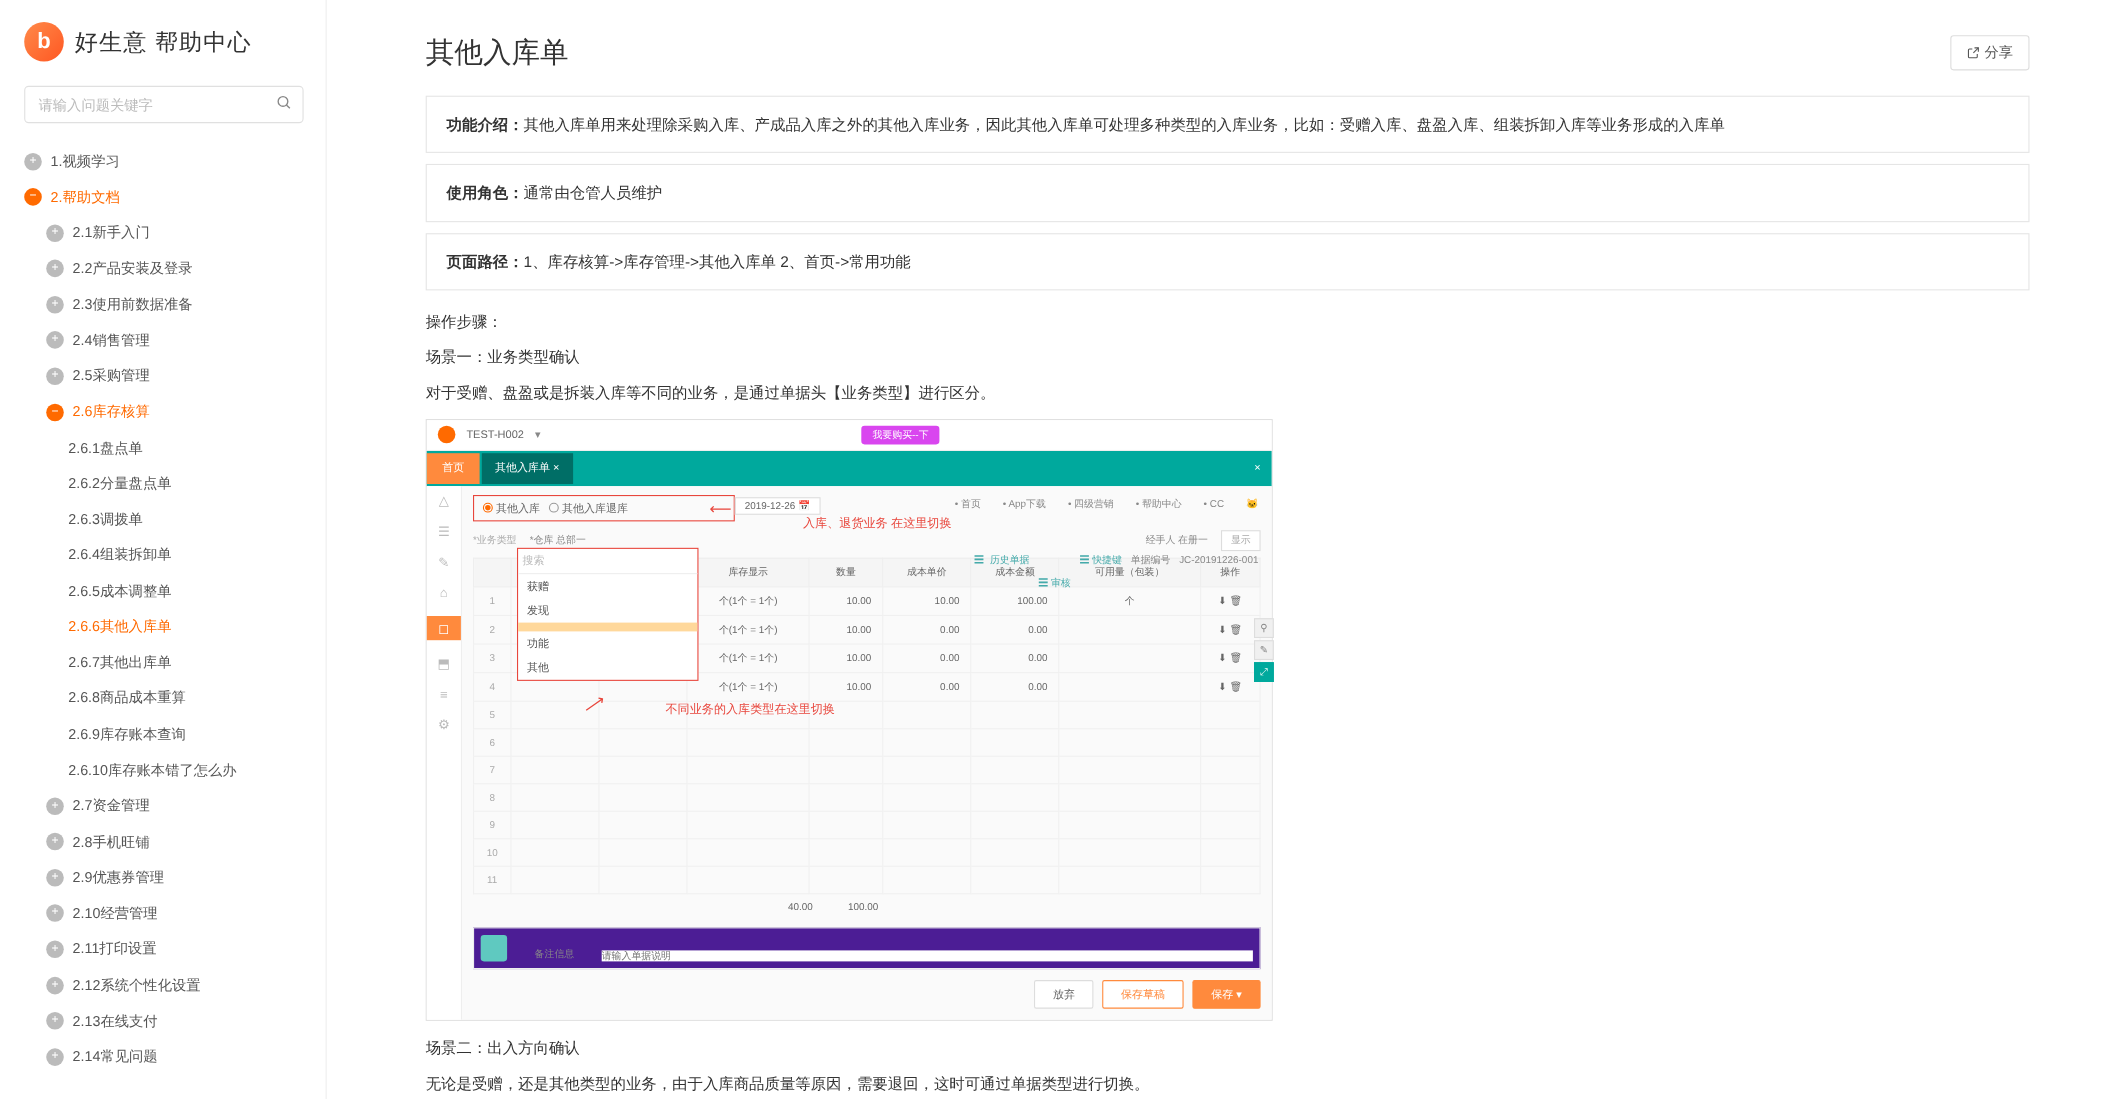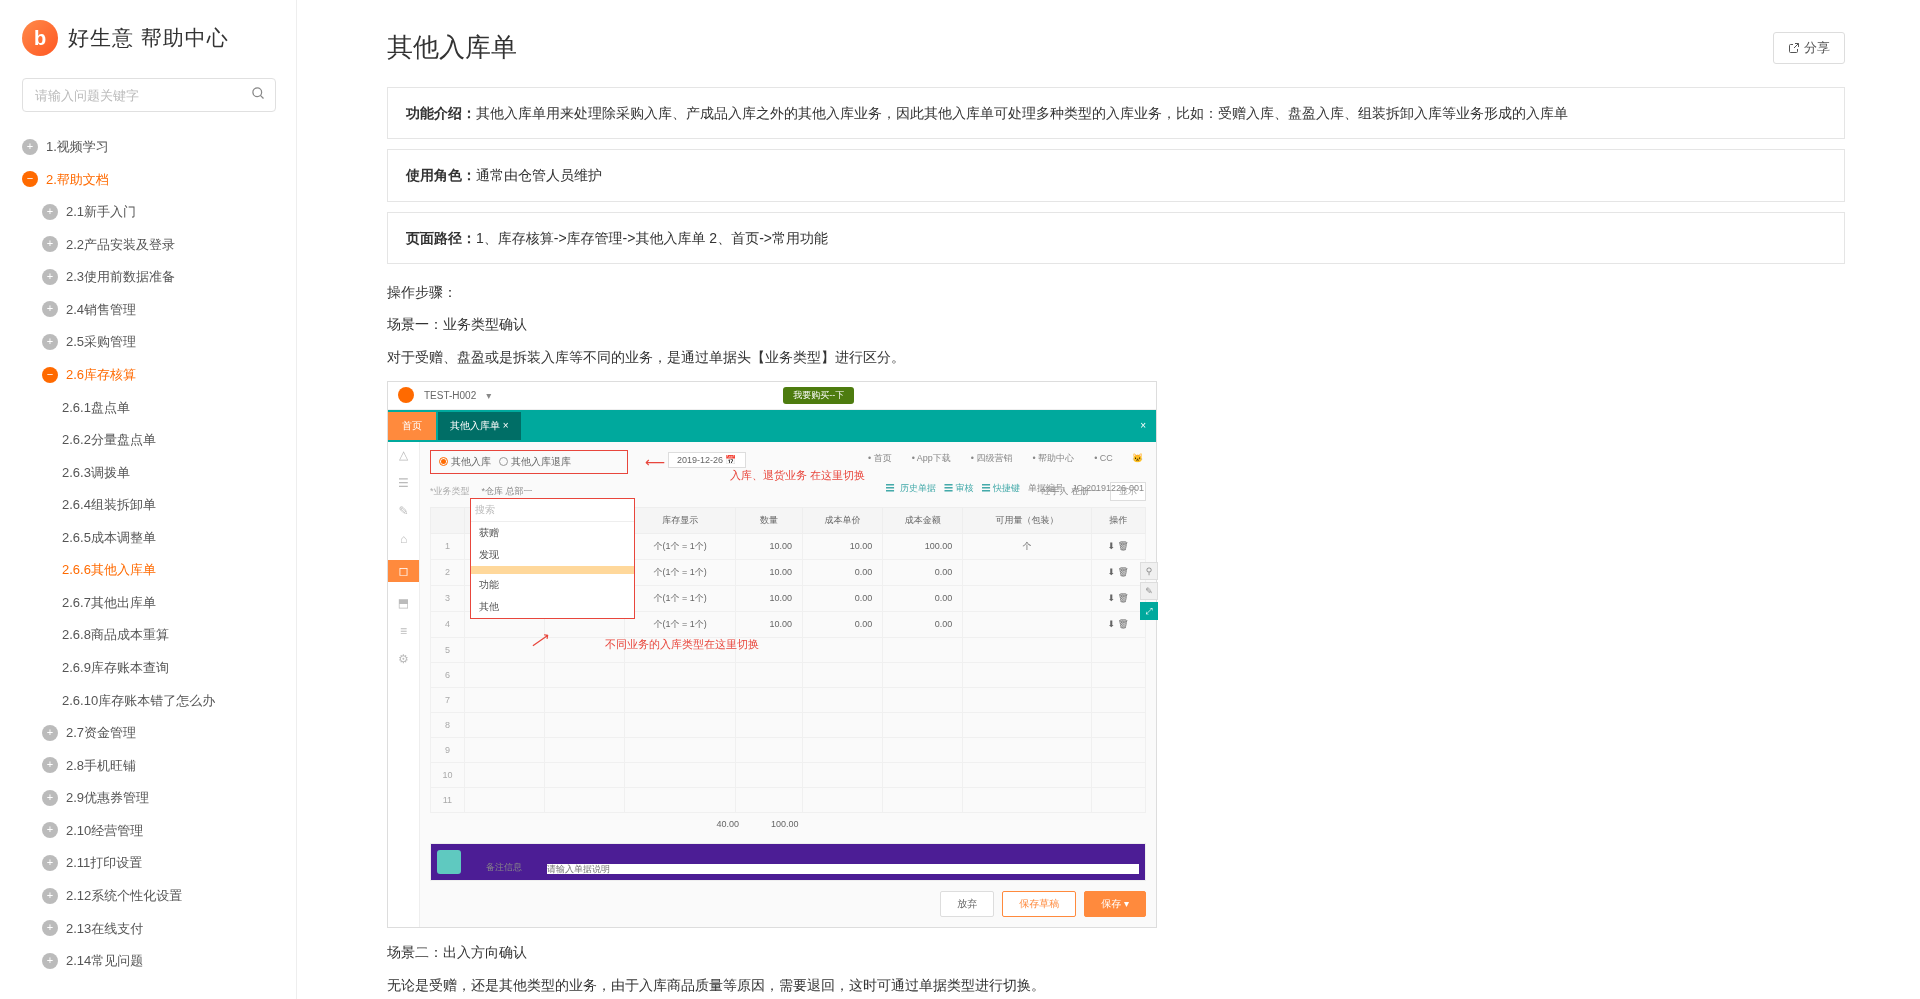--- a/index.html
+++ b/index.html
@@ -29,32 +29,32 @@
 .info-box{border:1px solid #e5e5e5;padding:14px 18px;margin-bottom:10px;font-size:14px;color:#333;line-height:1.6}
 .info-box b{font-weight:600}
 .section-label{font-size:14px;margin-top:20px;margin-bottom:11px}
 .scenario-title{font-size:14px;font-weight:normal;margin:14px 0 10px}
 .body-text{font-size:14px;line-height:1.9;margin-bottom:10px}
 .shot{border:1px solid #ddd;margin:8px 0 16px;width:770px}
 .shot-header{background:#fff;border-bottom:1px solid #eee;display:flex;align-items:center;height:28px;padding:0 10px;font-size:10px;color:#888;gap:10px}
 .shot-header .brand{width:16px;height:16px;border-radius:50%;background:#ff6a00;display:inline-block}
 .shot-header .env{color:#666}
 .shot-header .spacer{flex:1}
-.shot-header .hbtn{background:#4d7c0f;color:#fff;padding:2px 10px;border-radius:3px;font-size:9px}
+.shot-header .hbtn{background:#d946ef;color:#fff;padding:2px 10px;border-radius:3px;font-size:9px}
 .shot-tabs{background:#00a99d;display:flex;height:32px;align-items:center;font-size:10px;color:#fff}
 .shot-tabs .home{background:#ff8a3d;padding:0 14px;line-height:28px}
 .shot-tabs .tab{background:#008a80;padding:0 12px;line-height:28px;margin-left:2px}
 .shot-tabs .tab.active{background:#006e66}
 .shot-tabs .close-x{float:right;margin-left:auto;padding:0 10px;color:#fff}
 .shot-body{display:flex;background:#fafafa}
 .shot-rail{width:32px;background:#fff;display:flex;flex-direction:column;align-items:center;padding-top:6px;gap:14px;border-right:1px solid #eee}
 .shot-rail span{font-size:12px;color:#bbb}
 .shot-rail span.cur{background:#ff8a3d;color:#fff;width:100%;text-align:center;padding:4px 0}
 .shot-content{flex:1;padding:8px 10px 10px;position:relative}
-.radio-row{display:flex;align-items:center;gap:8px;font-size:10px;color:#666;border:1px solid #e8463c;padding:4px 8px;width:198px}
+.radio-row{display:flex;align-items:center;gap:8px;font-size:10px;color:#666;border:1px solid #e8463c;padding:4px 8px;width:238px}
 .radio-row .r{display:inline-flex;align-items:center;gap:3px}
 .radio-row .dot{width:9px;height:9px;border-radius:50%;border:1px solid #999}
 .radio-row .dot.on{border-color:#ff6a00}
 .radio-row .dot.on::after{content:"";display:block;width:5px;height:5px;border-radius:50%;background:#ff6a00;margin:1px}
 .date-chip{position:absolute;left:248px;top:10px;border:1px solid #ddd;padding:2px 8px;font-size:9px;color:#666;background:#fff}
 .red-note{position:absolute;color:#e8463c;font-size:11px}
 .red-arrow{position:absolute;font-size:14px;color:#e8463c}
 .filters{display:flex;gap:12px;font-size:9px;color:#aaa;margin-top:8px;align-items:center}
 .filters .lbl{color:#888}
 .filters .spacer{flex:1}
@@ -192,21 +192,21 @@
             <span class="r">
                 <span class="dot"></span>
                 <span>其他入库退库</span>
               </span>
           </div>
           <span class="date-chip"><span>2019-12-26</span> 📅</span>
           <span class="red-arrow" style="left:225px;top:12px">⟵</span>
           <span class="red-note" style="left:310px;top:26px">入库、退货业务 在这里切换</span>
           <div class="quick-strip" id="qstrip">
               <span style="color: rgb(68, 170, 170); font-family: Liberation Mono, monospace;">☰ 历史单据</span>
-              <span style="color: rgb(68, 170, 170);">☰ 审核</span>
+              <span style="color: rgb(68, 170, 170); margin-top: 42px;">☰ 审核</span>
               <span style="color: rgb(68, 170, 170);">☰ 快捷键</span>
             <span>单据编号</span>
             <span>JC-20191226-001</span>
           </div>
 
           <div class="filters">
             <span>*<span>业务类型</span></span>
             <span class="lbl">*<span>仓库</span> <span>总部一</span></span>
             <span class="spacer"></span>
             <span class="lbl"><span>经手人</span> <span>在册一</span></span>

